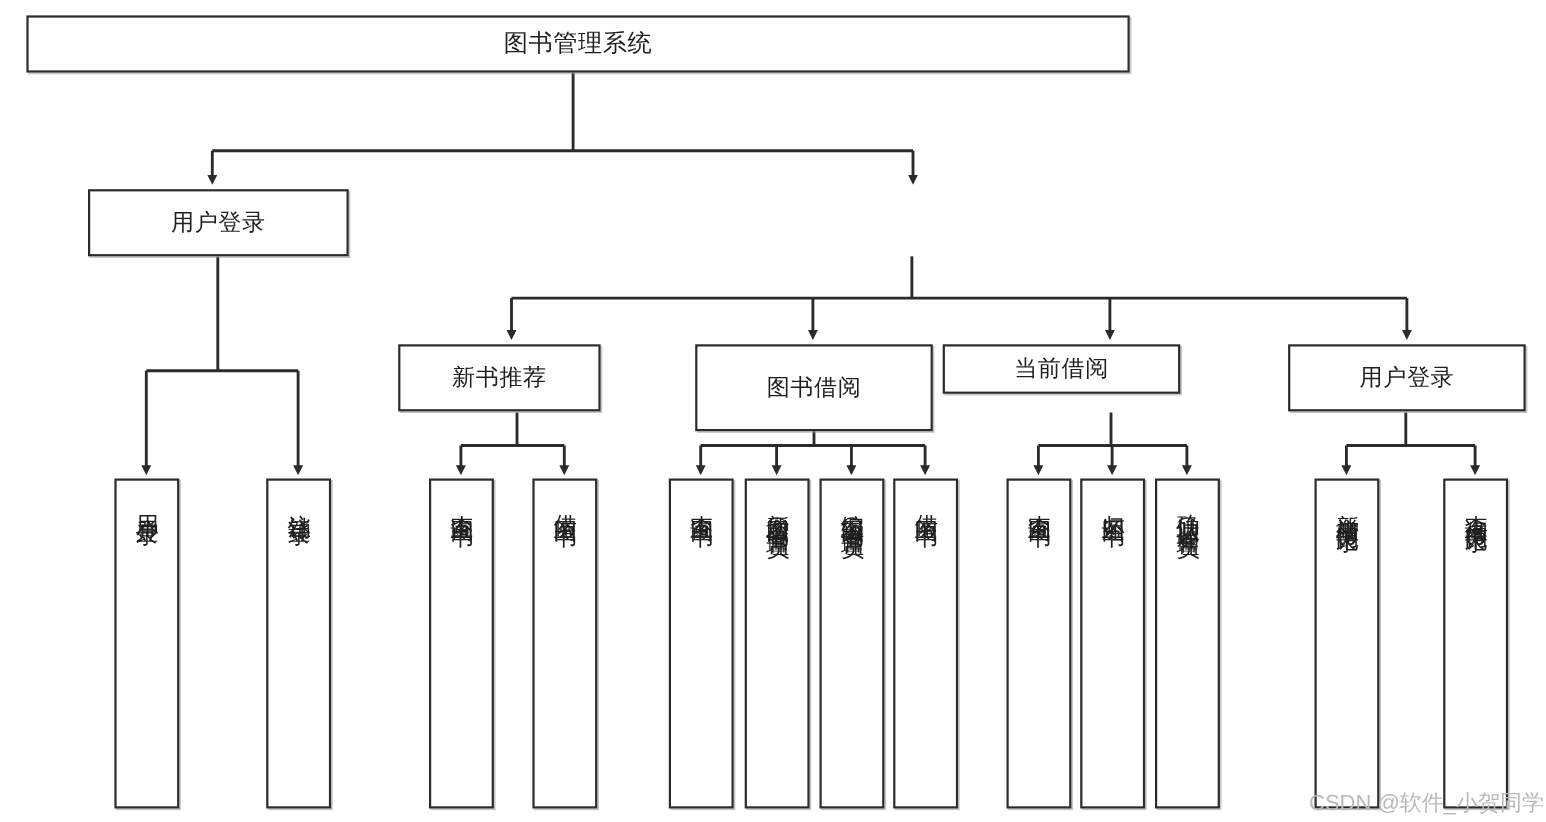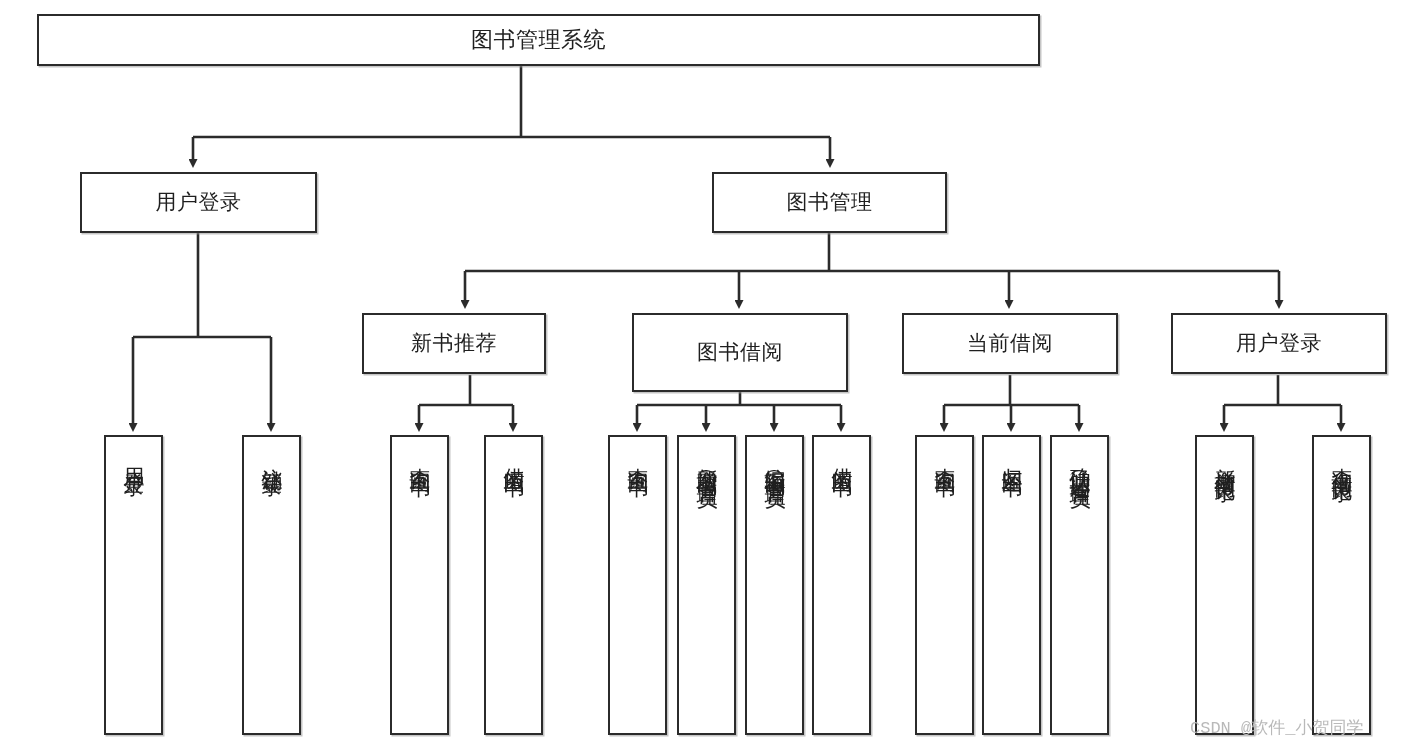--- a/index.html
+++ b/index.html
@@ -58,25 +58,25 @@
     -webkit-writing-mode: vertical-rl;
     font-size: 21px;
     line-height: 1.0;
     letter-spacing: 3px;
     white-space: nowrap;
   }
   #watermark {
     position: absolute;
     left: 1190px;
     top: 716px;
-    font-size: 17px;
+    font-size: 20px;
     color: #b9b9b9;
     white-space: nowrap;
     z-index: 5;
-    font-family: Liberation Mono, monospace;
+    font-family: Liberation Sans, sans-serif;
   }
 </style>
 </head>
 <body>
 
 <div id="canvas">
 
   <svg id="edges" viewBox="0 0 1405 747" xmlns="http://www.w3.org/2000/svg">
     <defs>
       <marker id="arrow" markerWidth="9" markerHeight="9" refX="1" refY="4.5" orient="auto" markerUnits="userSpaceOnUse">
@@ -120,38 +120,35 @@
       <path d="M1011,405 L1011,424" marker-end="url(#arrow)"></path>
       <path d="M1079,405 L1079,424" marker-end="url(#arrow)"></path>
 
       <path d="M1278,375 L1278,405"></path>
       <path d="M1224,405 L1341,405"></path>
       <path d="M1224,405 L1224,424" marker-end="url(#arrow)"></path>
       <path d="M1341,405 L1341,424" marker-end="url(#arrow)"></path>
     </g>
   </svg>
 
-  <div class="node root" style="left:37px; top:14px; width:1003px; height:52px;">
+  <div class="node root" style="left:24px; top:14px; width:1003px; height:52px;">
     <span class="label">图书管理系统</span>
   </div>
 
   <div class="node" style="left:80px; top:172px; width:237px; height:61px;">
     <span class="label">用户登录</span>
-  </div>
-  <div class="node" style="left:712px; top:172px; width:235px; height:61px;">
-    <span class="label">图书管理</span>
   </div>
 
   <div class="node" style="left:362px; top:313px; width:184px; height:61px;">
     <span class="label">新书推荐</span>
   </div>
   <div class="node" style="left:632px; top:313px; width:216px; height:79px;">
     <span class="label">图书借阅</span>
   </div>
-  <div class="node" style="left:902px; top:313px; width:216px; height:61px;">
+  <div class="node" style="left:857px; top:313px; width:216px; height:45px;">
     <span class="label">当前借阅</span>
   </div>
   <div class="node" style="left:1171px; top:313px; width:216px; height:61px;">
     <span class="label">用户登录</span>
   </div>
 
   <div class="node leaf" style="left:104px; top:435px; width:59px; height:300px;">
     <span class="label">用户登录</span>
   </div>
   <div class="node leaf" style="left:242px; top:435px; width:59px; height:300px;">

